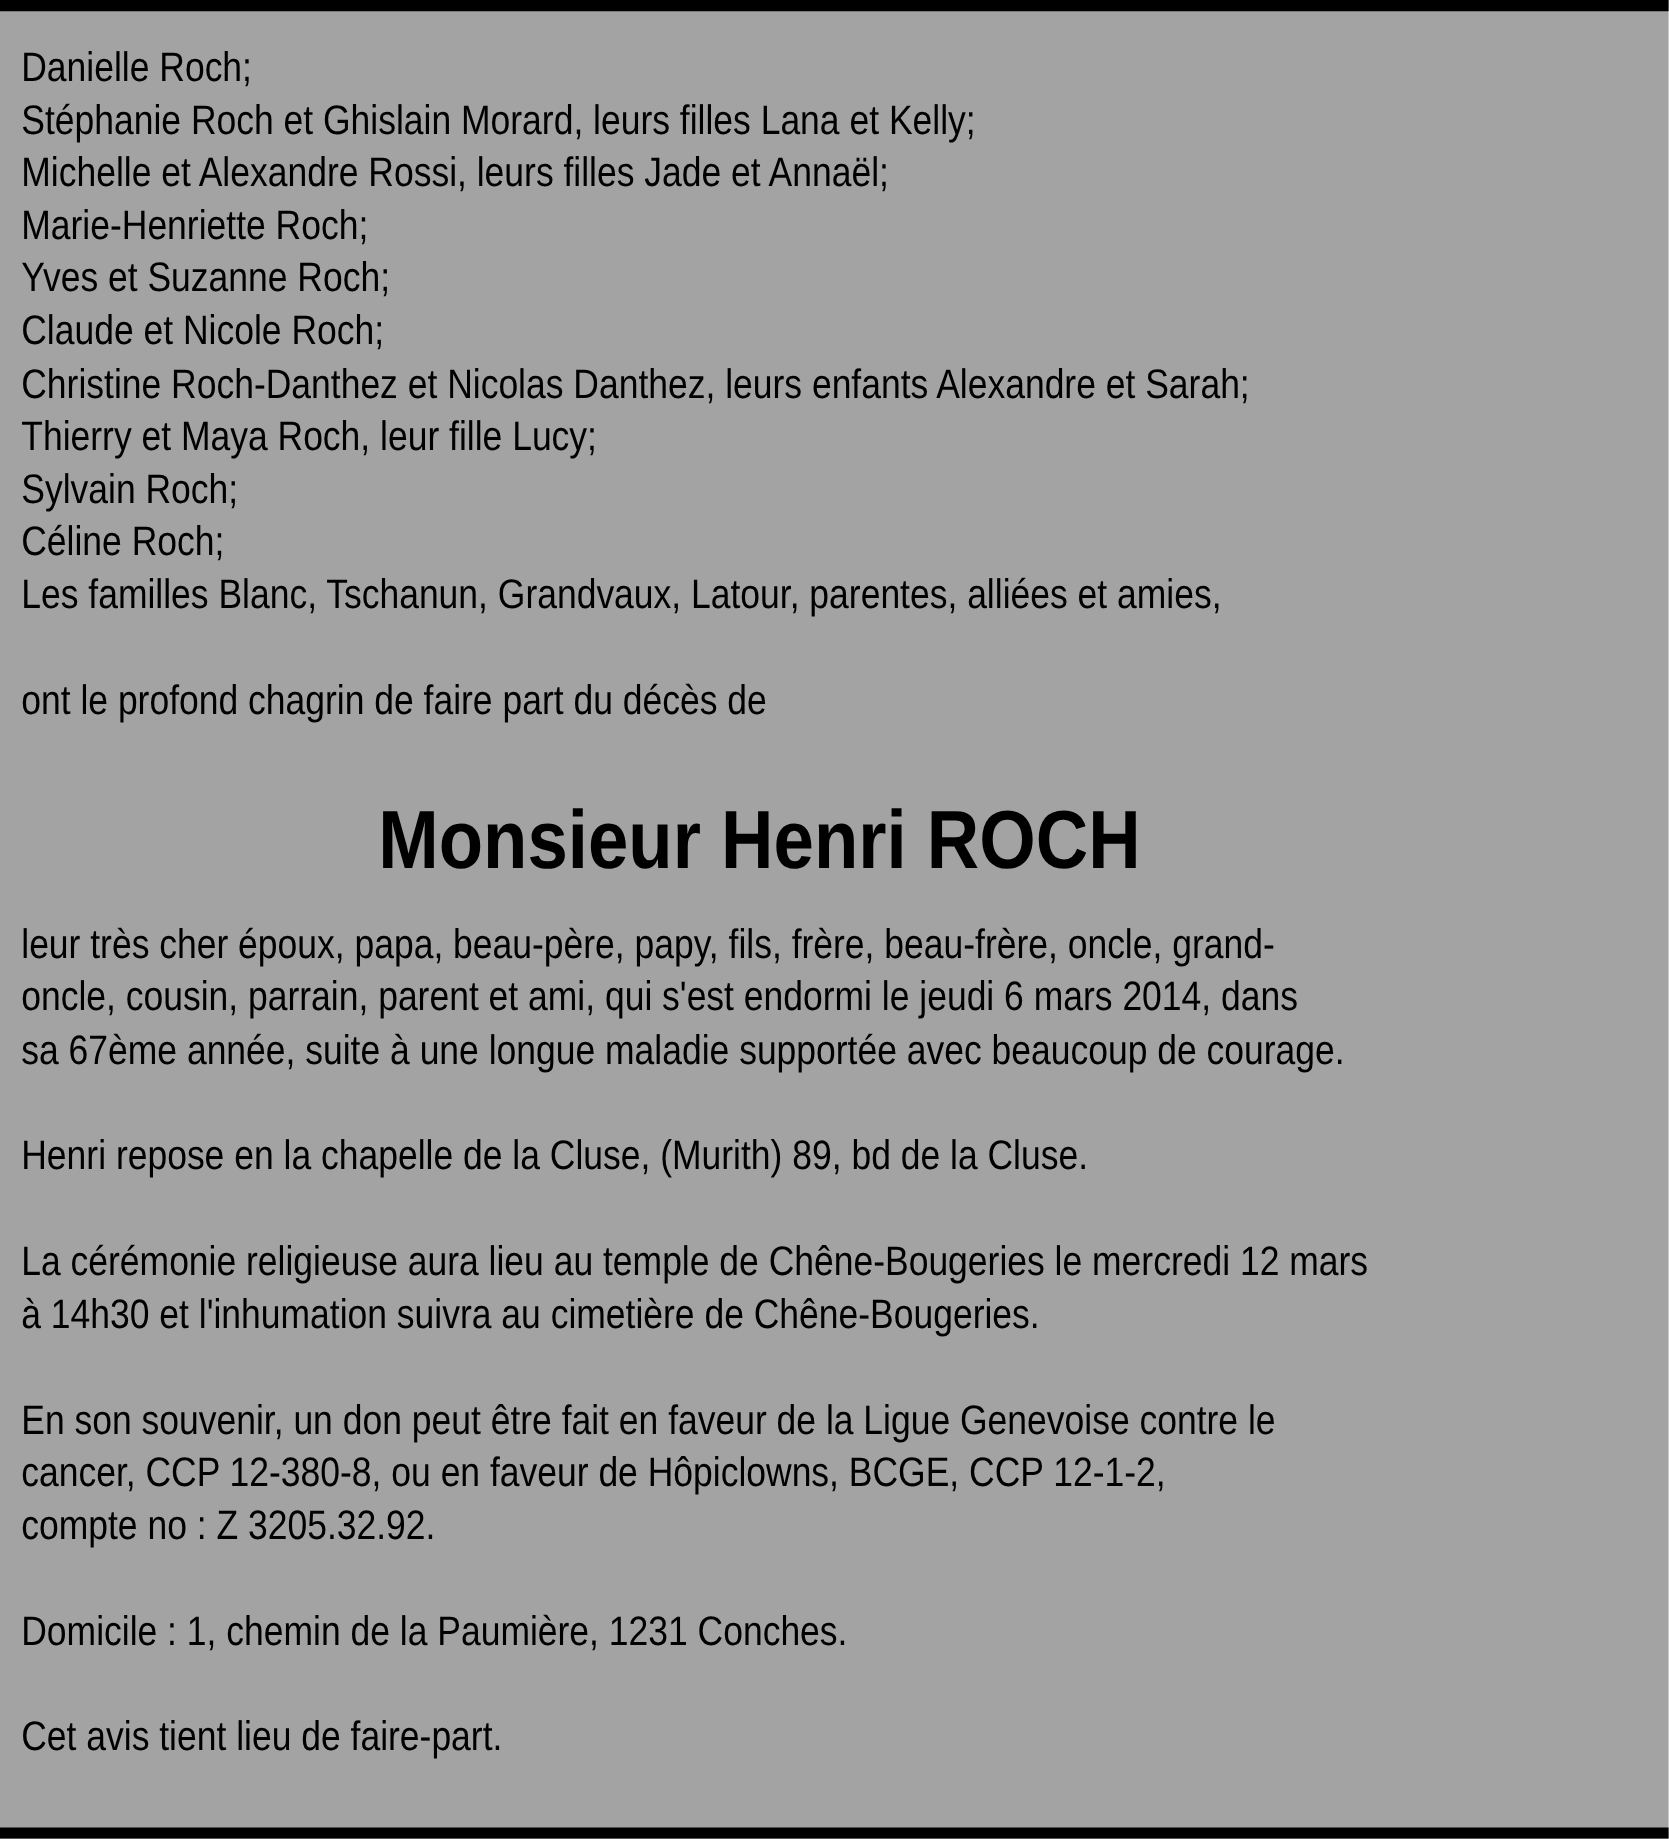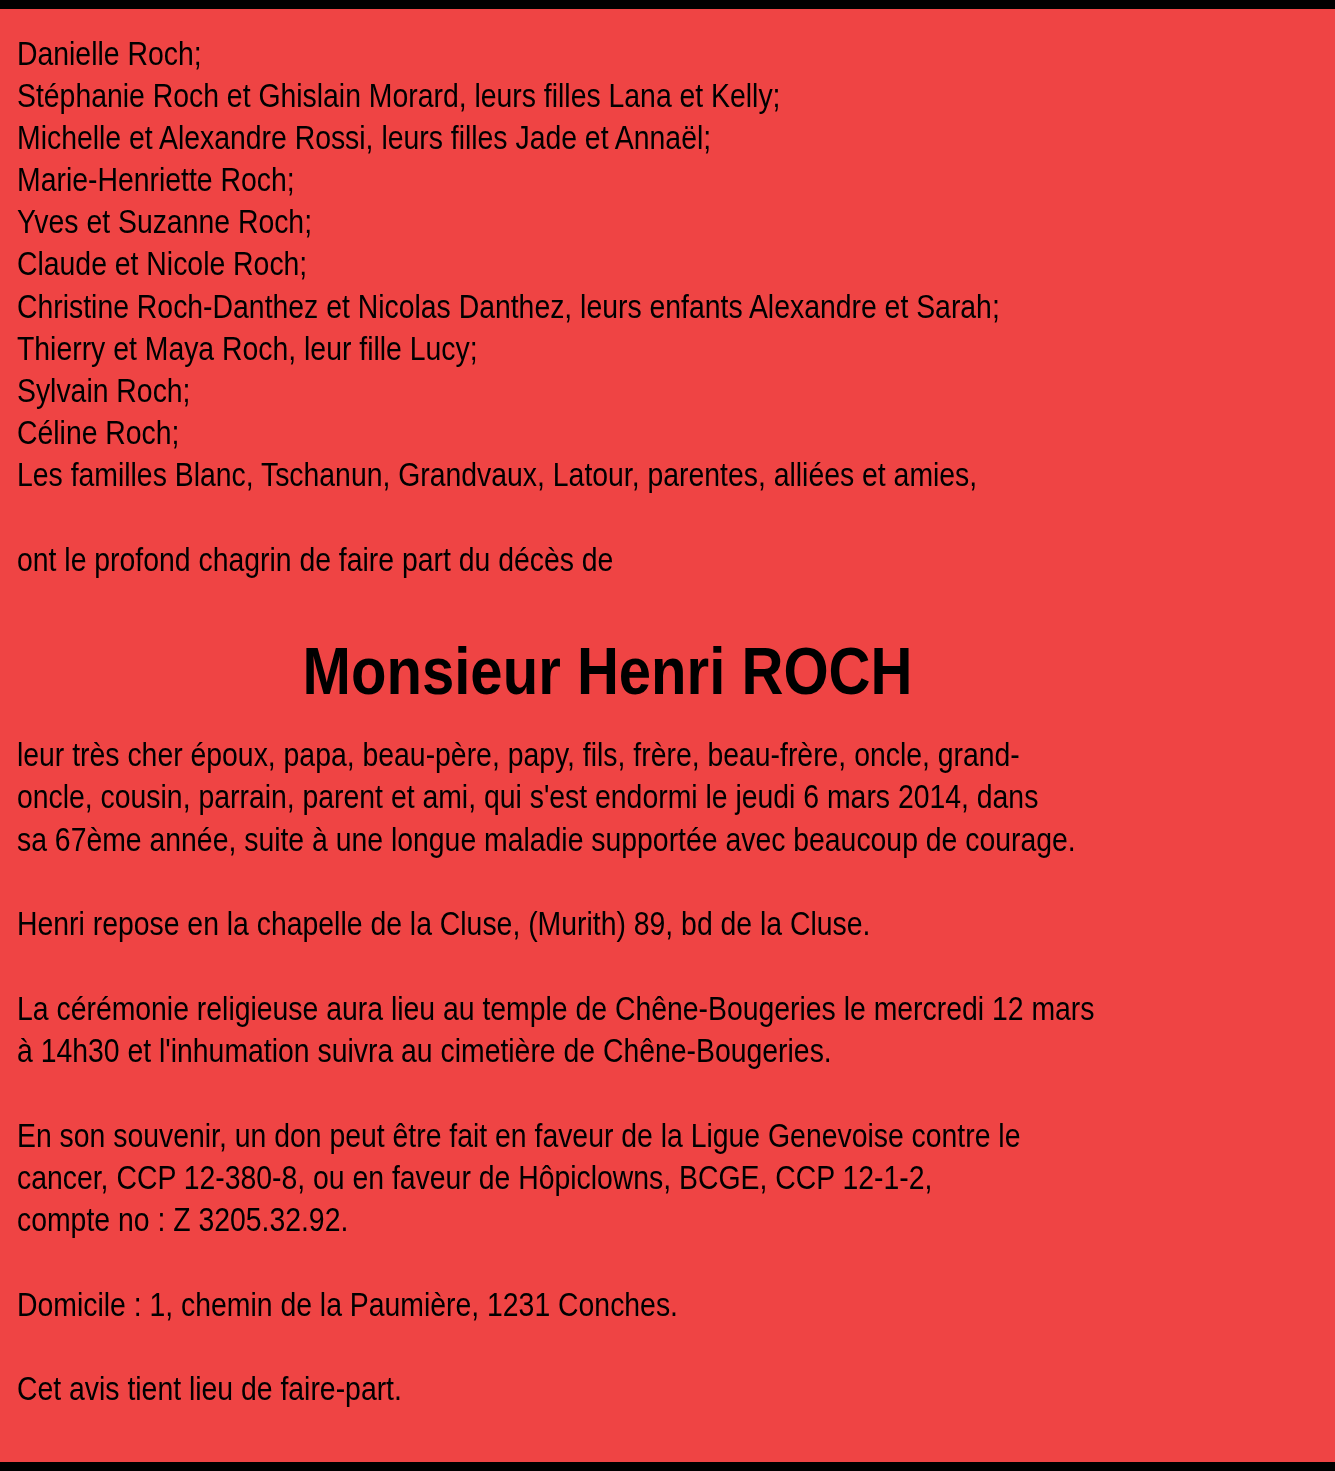--- a/index.html
+++ b/index.html
@@ -1,21 +1,21 @@
 <!DOCTYPE html>
 <html><head>
   <meta charset="utf-8">
   <style>
     html, body { margin: 0; padding: 0; background: #ffffff; }
     body { width: 1335px; height: 1471px; position: relative; overflow: hidden; }
     .frame {
       position: absolute; left: 0; top: 0; width: 1335px; height: 1471px;
       box-sizing: border-box;
       border-top: 9px solid #000; border-bottom: 9px solid #000;
-      background: #ef4444;
+      background: #a3a3a3;
     }
     .line {
       position: absolute; left: 17px;
       font-family: "Liberation Sans", sans-serif;
       font-size: 33px; line-height: 42px; color: #000;
       white-space: nowrap;
       transform-origin: 0 0;
       transform: scaleX(0.86);
     }
     .heading {

